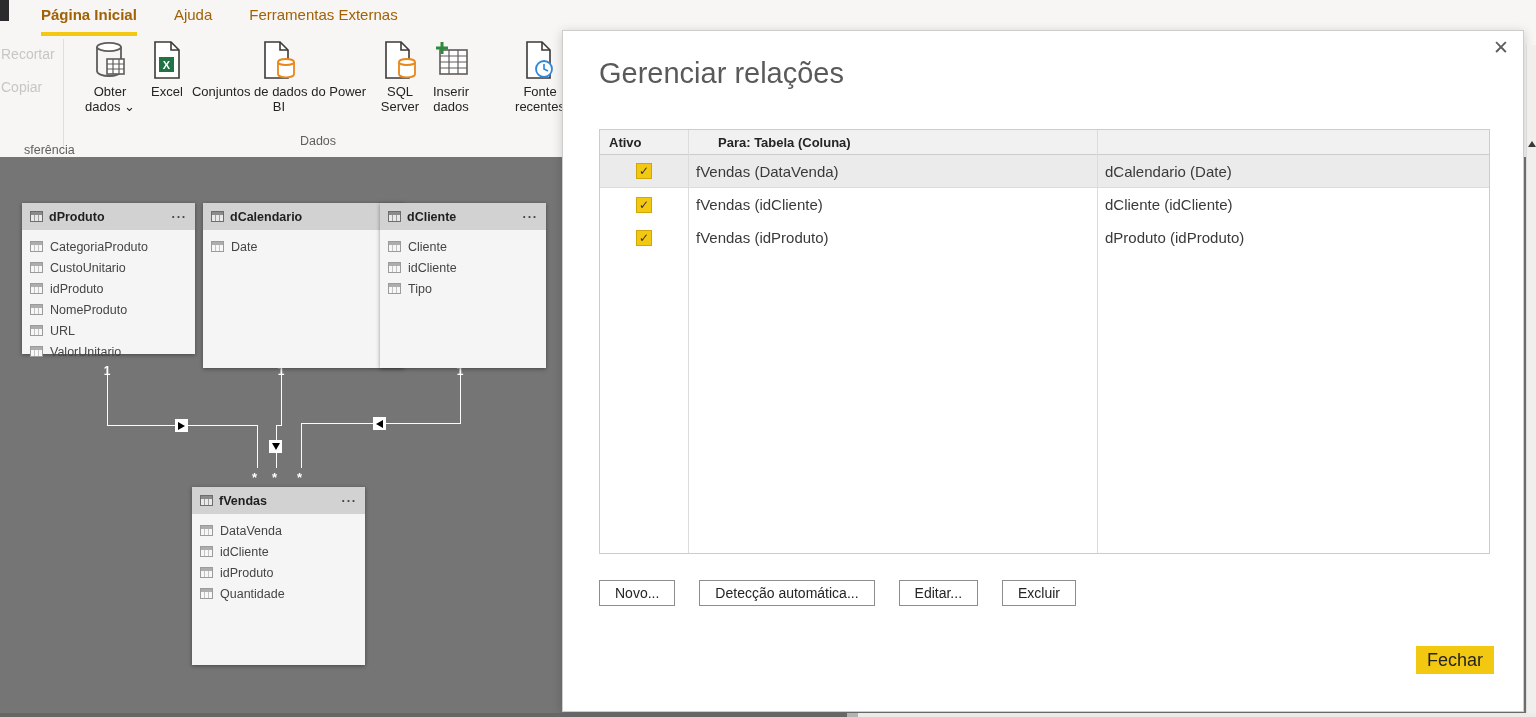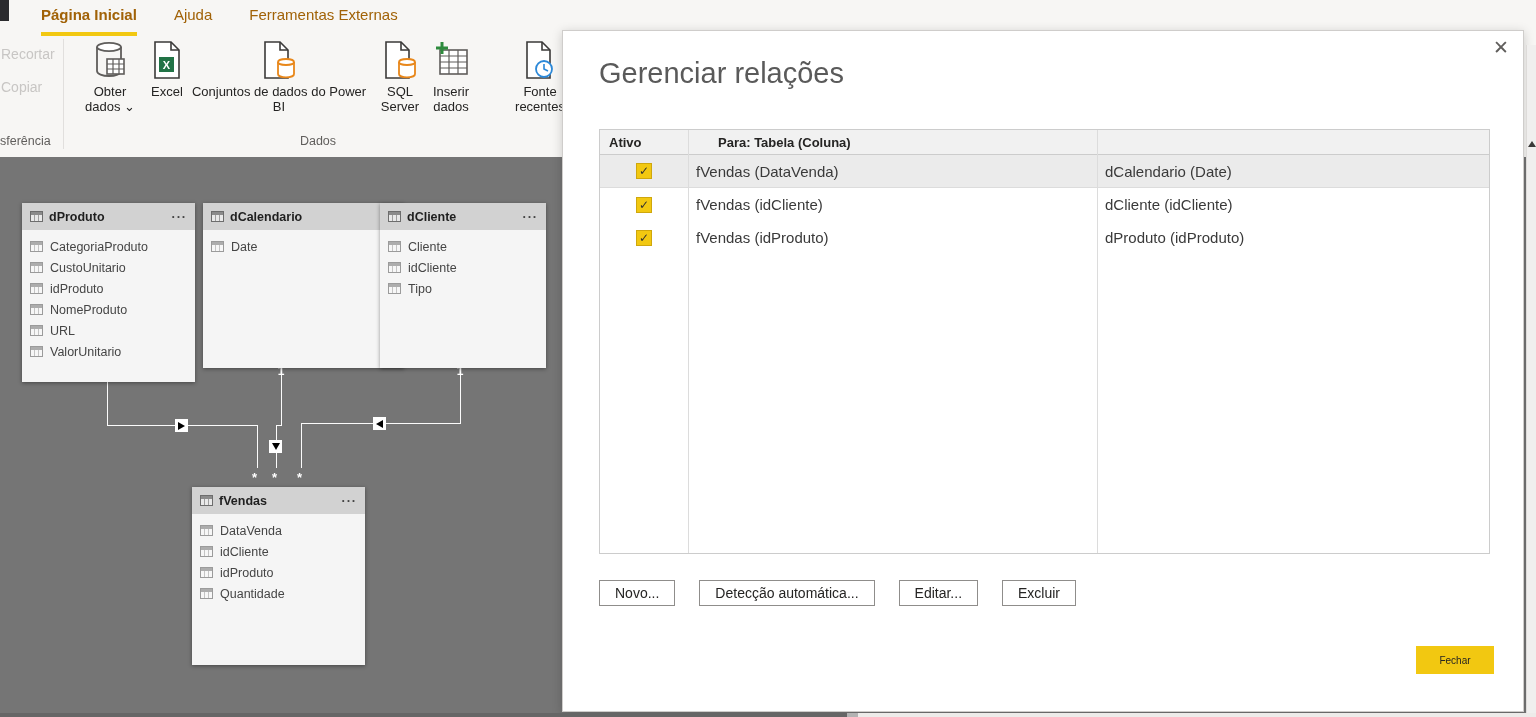--- a/index.html
+++ b/index.html
@@ -10,21 +10,21 @@
   
   .ribbon{position:absolute;left:0;top:0;width:1536px;height:157px;background:#f7f6f4;}
   .file-sliver{position:absolute;left:0;top:0;width:9px;height:21px;background:#2b2b2e;}
   .tabs{position:absolute;left:41px;top:6px;display:flex;gap:37px;font-size:15px;}
   .tab{padding-bottom:9px;cursor:pointer;color:#a16207;}
   .tab.active{font-weight:bold;border-bottom:4px solid #F2C811;}
   .clip{position:absolute;left:1px;font-size:14px;color:#c8c6c4;}
   .clip.cut{top:46px;} .clip.copy{top:79px;}
   .vdiv{position:absolute;left:63px;top:39px;width:1px;height:110px;background:#e1dfdd;}
   .grp-label{position:absolute;font-size:12.5px;color:#605e5c;}
-  .grp-clip{left:0;top:134px;} 
+  .grp-clip{left:0;top:143px;padding-left:24px;} 
   .grp-dados{left:78px;top:134px;width:480px;text-align:center;}
   .rbtn{position:absolute;top:40px;display:flex;flex-direction:column;align-items:center;
         font-size:13px;line-height:15px;text-align:center;color:#252423;cursor:pointer;}
   .rbtn .ric{height:44px;display:flex;align-items:flex-start;justify-content:center;}
 
   
   .canvas{position:absolute;left:0;top:157px;width:1536px;height:556px;background:#757575;}
   .card{position:absolute;background:#f5f5f5;box-shadow:0 1px 4px rgba(0,0,0,.4);}
   .card-h{height:27px;background:#d2d2d2;display:flex;align-items:center;gap:6px;
           padding:0 8px;font-size:12.5px;font-weight:bold;color:#1f1f1f;}
@@ -63,21 +63,21 @@
   .rel-row.selected{background:#ebebeb;border-bottom:1px solid #dcdcdc;}
   .cell-active{display:flex;justify-content:center;}
   .cell-from,.cell-to{padding-left:8px;}
   .chk{width:16px;height:16px;background:#F2C811;border:1px solid #cfa70d;color:#323130;
        font-size:12px;font-weight:bold;display:flex;align-items:center;justify-content:center;cursor:pointer;}
   .colsep{position:absolute;top:0;bottom:0;width:1px;background:#dcdcdc;}
   .dlg-actions{position:absolute;left:36px;top:549px;display:flex;gap:24px;border-radius:13px;}
   .dlg-btn{background:#fff;border:1px solid #8f8d8b;font-size:14px;color:#252423;
            padding:4px 15px;font-family:inherit;cursor:pointer;}
   .btn-close{position:absolute;left:853px;top:615px;width:78px;height:28px;background:#F2C811;
-             border:none;font-size:10px;color:#252423;font-family:inherit;cursor:pointer;}
+             border:none;font-size:18px;color:#252423;font-family:inherit;cursor:pointer;}
 
   
   .right-strip{position:absolute;left:1526px;top:45px;width:10px;height:668px;
                background:#f0efee;border-left:1px solid #dddbd9;}
   .strip-arrow{position:absolute;left:1528px;top:141px;width:0;height:0;cursor:pointer;
                border-bottom:6px solid #3b3a39;border-left:4px solid rgba(0,0,0,0);border-right:4px solid rgba(0,0,0,0);}
   .bottom-strip{position:absolute;top:713px;height:4px;}
   .bs1{left:0;width:847px;background:#666666;}
   .bs2{left:847px;width:11px;background:#b3b3b3;}
   .bs3{left:858px;width:678px;background:#edebe9;}
@@ -207,21 +207,21 @@
       </span>
 
     <span class="one" style="left:100px;top:207px;">1</span>
     <span class="one" style="left:274px;top:207px;">1</span>
     <span class="one" style="left:453px;top:207px;">1</span>
 
     <span class="star" style="left:252px;top:313px;">*</span>
     <span class="star" style="left:272px;top:313px;">*</span>
     <span class="star" style="left:297px;top:313px;">*</span>
 
-    <div class="card" style="left:22px;top:46px;width:173px;height:179px;">
+    <div class="card" style="left:22px;top:46px;width:173px;height:151px;">
       <div class="card-h">
         <span class="tbl-ico"></span>
         <span>dProduto</span>
         <span class="more">···</span>
       </div>
       <div class="card-b">
 
           <div class="field">
             <span class="tbl-ico"></span>
             <span>CategoriaProduto</span>

